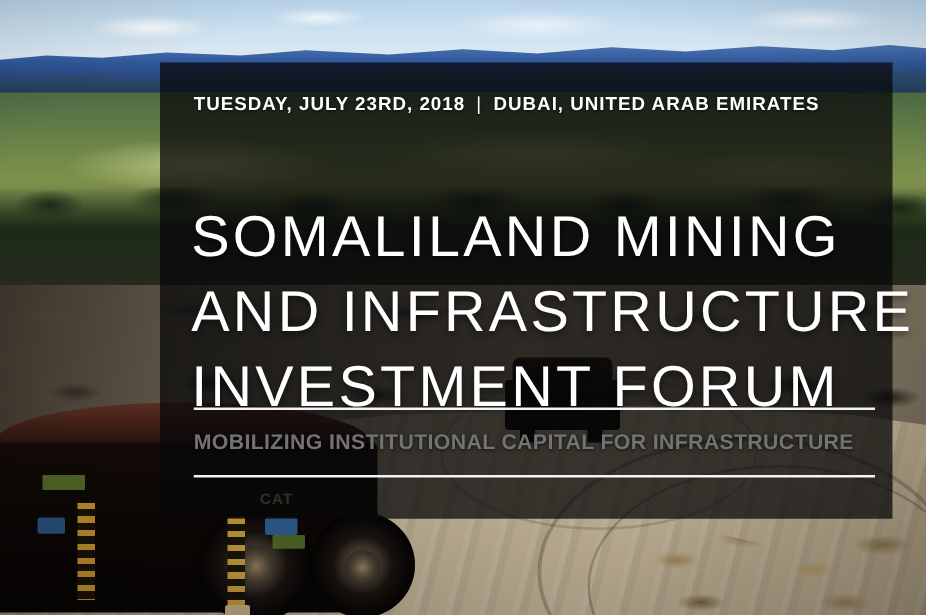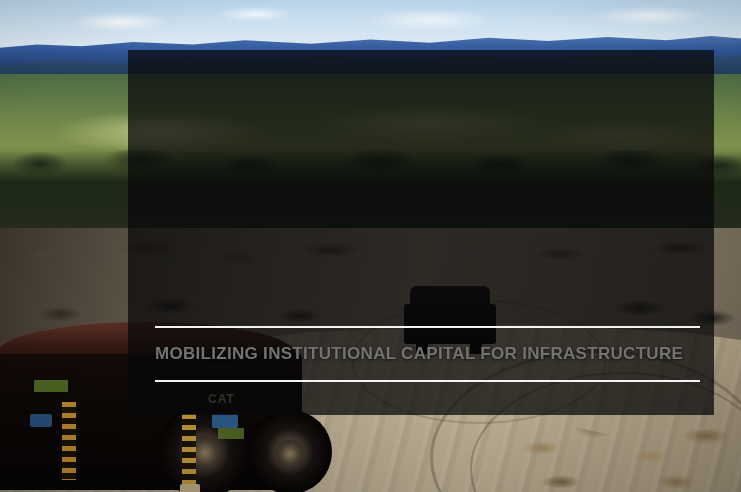--- a/index.html
+++ b/index.html
@@ -365,22 +365,28 @@
       <div class="tm-leg2"></div>
     </div>
 
     <div class="photo-vignette"></div>
   </div>
 
   <div class="overlay-panel"></div>
 
   <div class="content">
 
+    <div class="eyebrow">
+      <span>TUESDAY, JULY 23RD, 2018</span><span class="sep">|</span><span>DUBAI, UNITED ARAB EMIRATES</span>
+    </div>
 
     <h1 class="title">
+      <span class="line">SOMALILAND MINING</span>
+      <span class="line">AND INFRASTRUCTURE</span>
+      <span class="line">INVESTMENT FORUM</span>
     </h1>
 
     <div class="rule rule-top"></div>
     <div class="tagline">MOBILIZING INSTITUTIONAL CAPITAL FOR INFRASTRUCTURE</div>
     <div class="rule rule-bottom"></div>
   </div>
 
 </div>
 
 </body></html>

